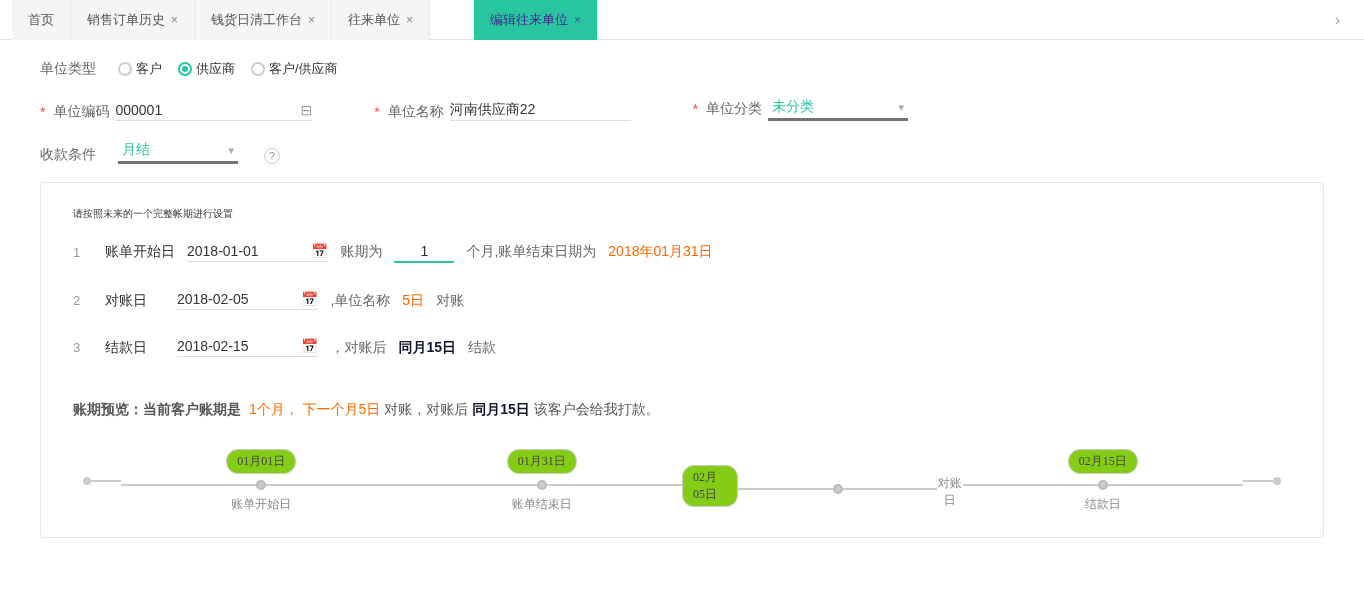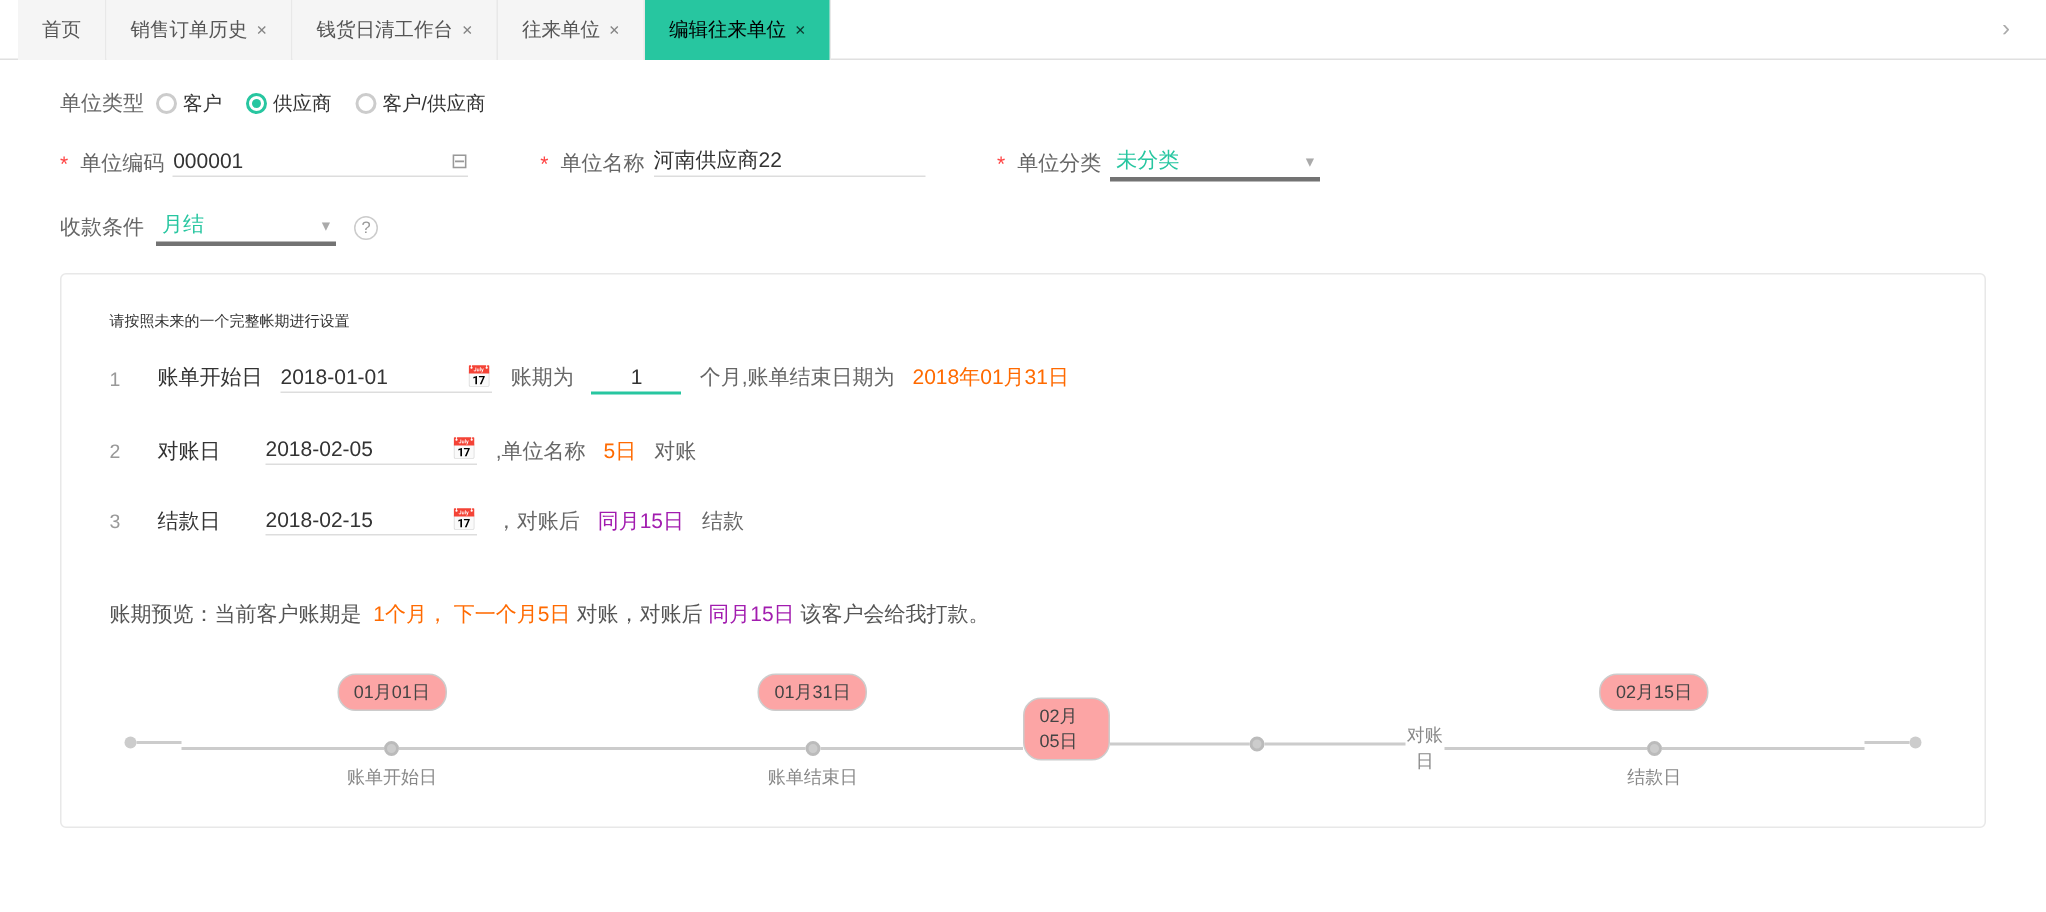--- a/index.html
+++ b/index.html
@@ -21,21 +21,22 @@
       height: 40px;
       cursor: pointer;
       font-size: 13px;
       color: #555;
       border-right: 1px solid #e8e8e8;
       background: #f5f5f5;
       gap: 6px;
     }
     .tab-item.active {
       background: #27c6a0;
-      color: #000000;
+      color: #4c1d95;
+      margin-left: 44px;
     }
     .tab-item .close-icon {
       font-size: 12px;
       opacity: 0.7;
     }
     .tabs-bar .arrow-right {
       margin-left: auto;
       padding: 0 12px;
       color: #aaa;
       cursor: pointer;
@@ -45,23 +46,23 @@
     
     .main-content {
       background: #fff;
       padding: 20px 40px;
       min-height: calc(100vh - 40px);
     }
 
     
     .form-row {
       display: flex;
-      align-items: center;
+      align-items: flex-end;
       margin-bottom: 18px;
-      gap: 8px;
+      gap: 22px;
     }
     .form-label {
       color: #666;
       white-space: nowrap;
       min-width: fit-content;
     }
     .required-star {
       color: #f44;
       margin-right: 2px;
     }
@@ -172,48 +173,49 @@
     .row-label {
       min-width: 60px;
       color: #333;
       font-size: 14px;
     }
     .row-desc {
       color: #666;
       font-size: 14px;
     }
     .highlight-orange { color: #ff6a00; font-weight: 500; }
-    .highlight-teal { color: #a21caf; font-weight: 400; }
+    .highlight-teal { color: #0f172a; font-weight: 700; }
 
     .period-input {
       border: none;
       border-bottom: 2px solid #27c6a0;
       outline: none;
       width: 60px;
       font-size: 14px;
       color: #333;
       text-align: center;
       padding: 2px;
     }
 
     
     .preview-section {
       padding: 16px 0 0 0;
       font-size: 14px;
       color: #555;
     }
-    .preview-label { margin-right: 4px; }
+    .preview-label { margin-right: 4px; font-weight: bold; }
     .tl-bubble {
-      background: #fca5a5;
+      background: #84cc16;
       border: 1px solid #ccc;
       border-radius: 12px;
       padding: 3px 10px;
       font-size: 12px;
       color: #444;
-      margin-bottom: 20px;
+      margin-bottom: 6px;
+      font-family: Liberation Serif, serif;
     }
     .tl-dot {
       width: 10px;
       height: 10px;
       border-radius: 50%;
       background: #ccc;
       border: 2px solid #bbb;
       flex-shrink: 0;
     }
     .tl-label {

